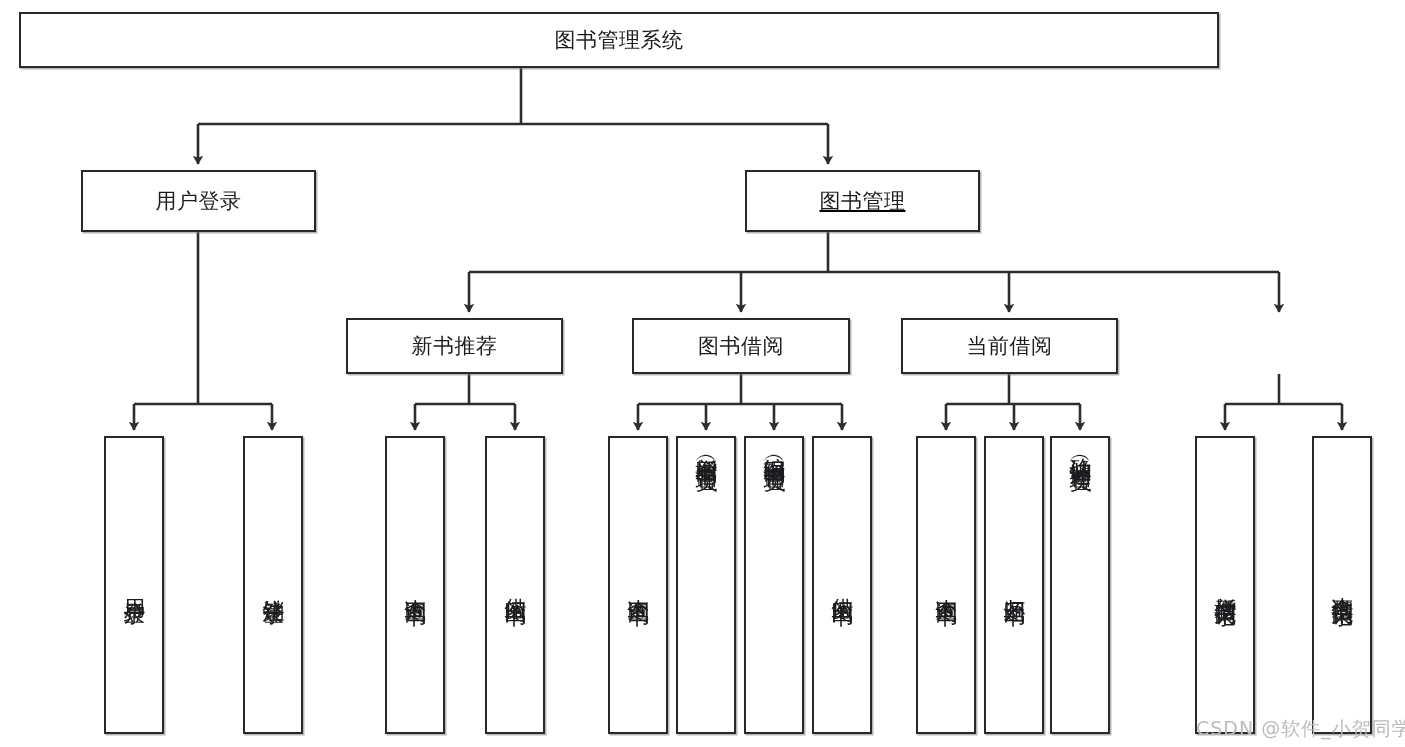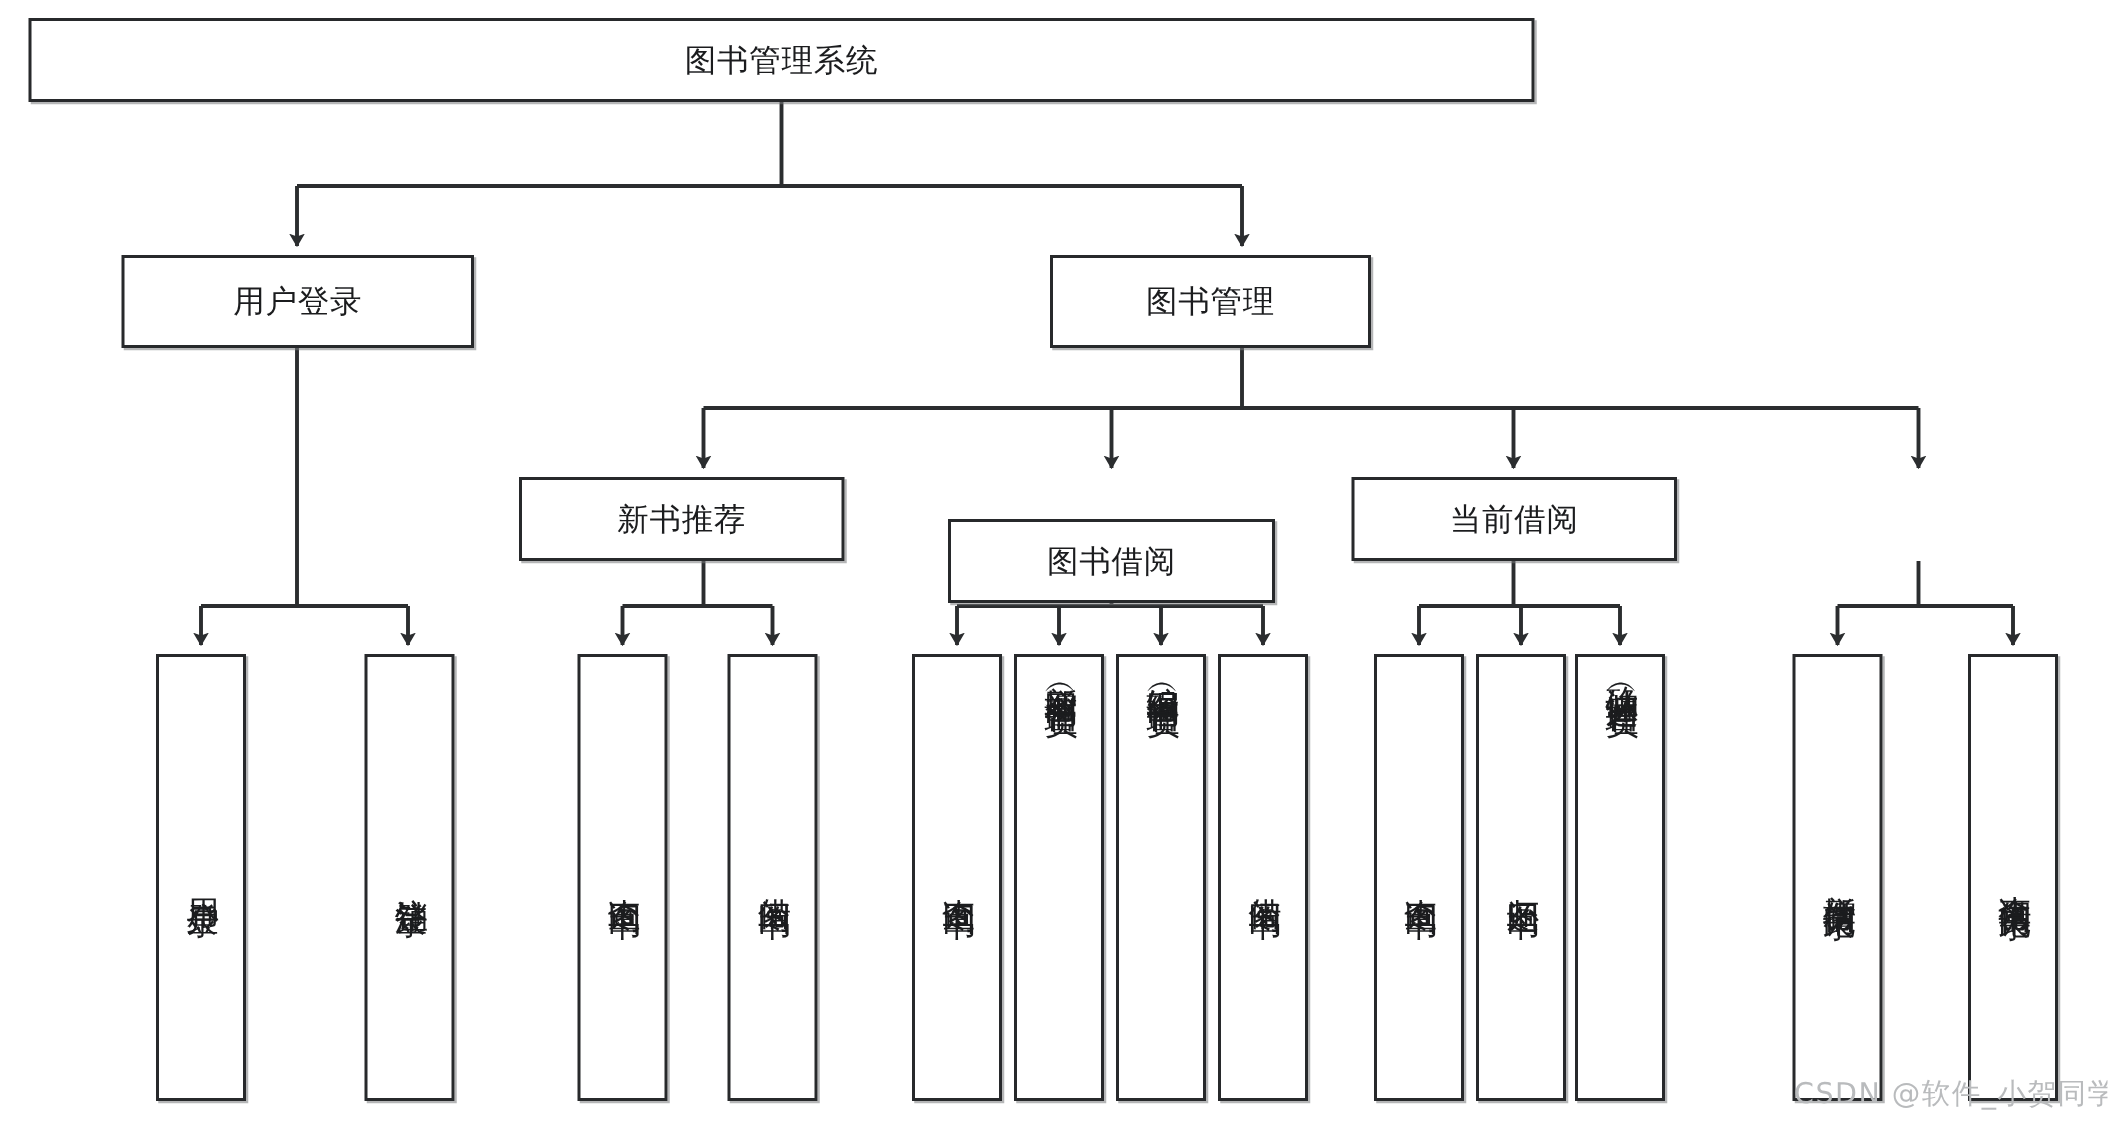--- a/index.html
+++ b/index.html
@@ -127,35 +127,35 @@
       <path d="M1014,404 L1014,430" marker-end="url(#arrow)"></path>
       <path d="M1080,404 L1080,430" marker-end="url(#arrow)"></path>
 
       <path d="M1279,374 L1279,404"></path>
       <path d="M1225,404 L1342,404"></path>
       <path d="M1225,404 L1225,430" marker-end="url(#arrow)"></path>
       <path d="M1342,404 L1342,430" marker-end="url(#arrow)"></path>
     </g>
   </svg>
 
-  <div class="node-box" style="left:19px; top:12px; width:1004px; height:56px;">
+  <div class="node-box" style="left:19px; top:12px; width:1200px; height:56px;">
     <span class="node-label">图书管理系统</span>
   </div>
 
   <div class="node-box" style="left:81px; top:170px; width:235px; height:62px;">
     <span class="node-label">用户登录</span>
   </div>
-  <div class="node-box" style="left:700px; top:170px; width:214px; height:62px;">
+  <div class="node-box" style="left:745px; top:170px; width:235px; height:62px;text-decoration:underline;">
     <span class="node-label">图书管理</span>
   </div>
 
   <div class="node-box" style="left:346px; top:318px; width:217px; height:56px;">
     <span class="node-label">新书推荐</span>
   </div>
-  <div class="node-box" style="left:632px; top:318px; width:218px; height:56px;margin-top:28px;">
+  <div class="node-box" style="left:632px; top:318px; width:218px; height:56px;">
     <span class="node-label">图书借阅</span>
   </div>
   <div class="node-box" style="left:901px; top:318px; width:217px; height:56px;">
     <span class="node-label">当前借阅</span>
   </div>
 
   <div class="node-box leaf center" style="left:104px; top:436px; width:60px; height:298px;">
     <span class="node-label">用户登录</span>
   </div>
   <div class="node-box leaf center" style="left:243px; top:436px; width:60px; height:298px;">

